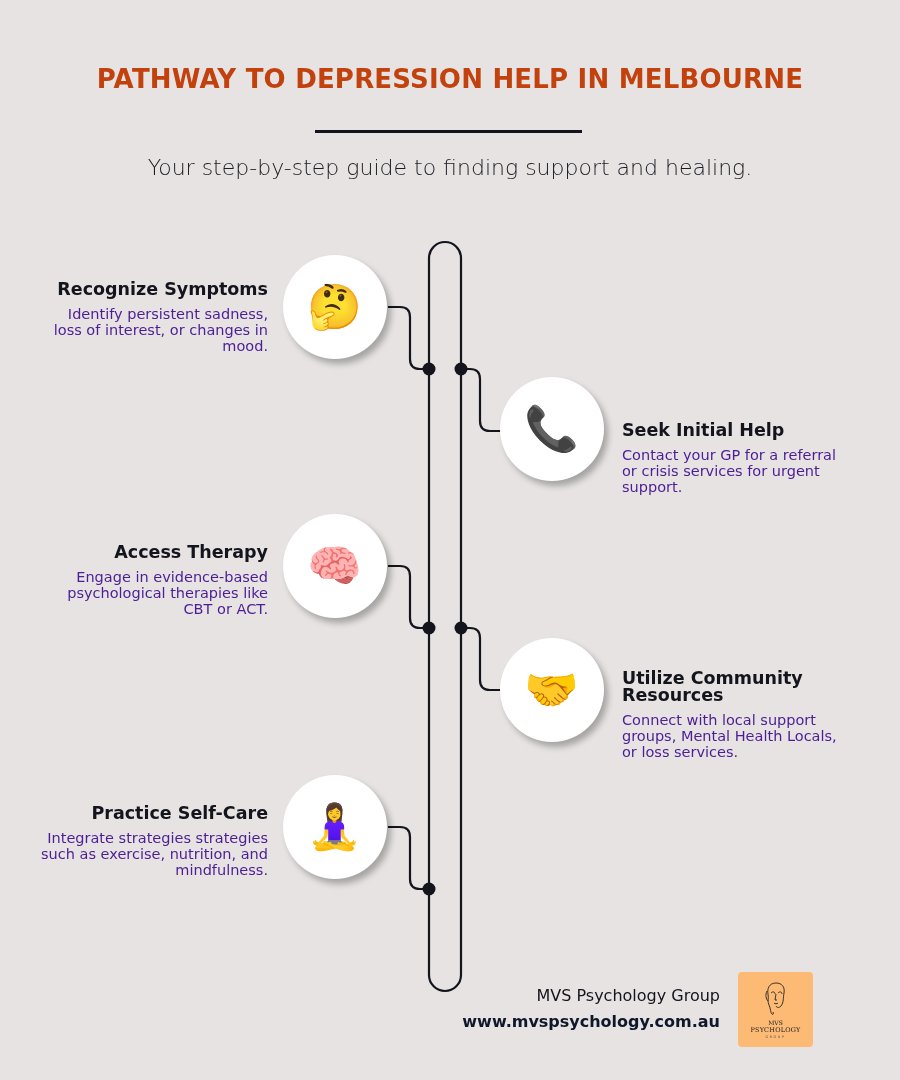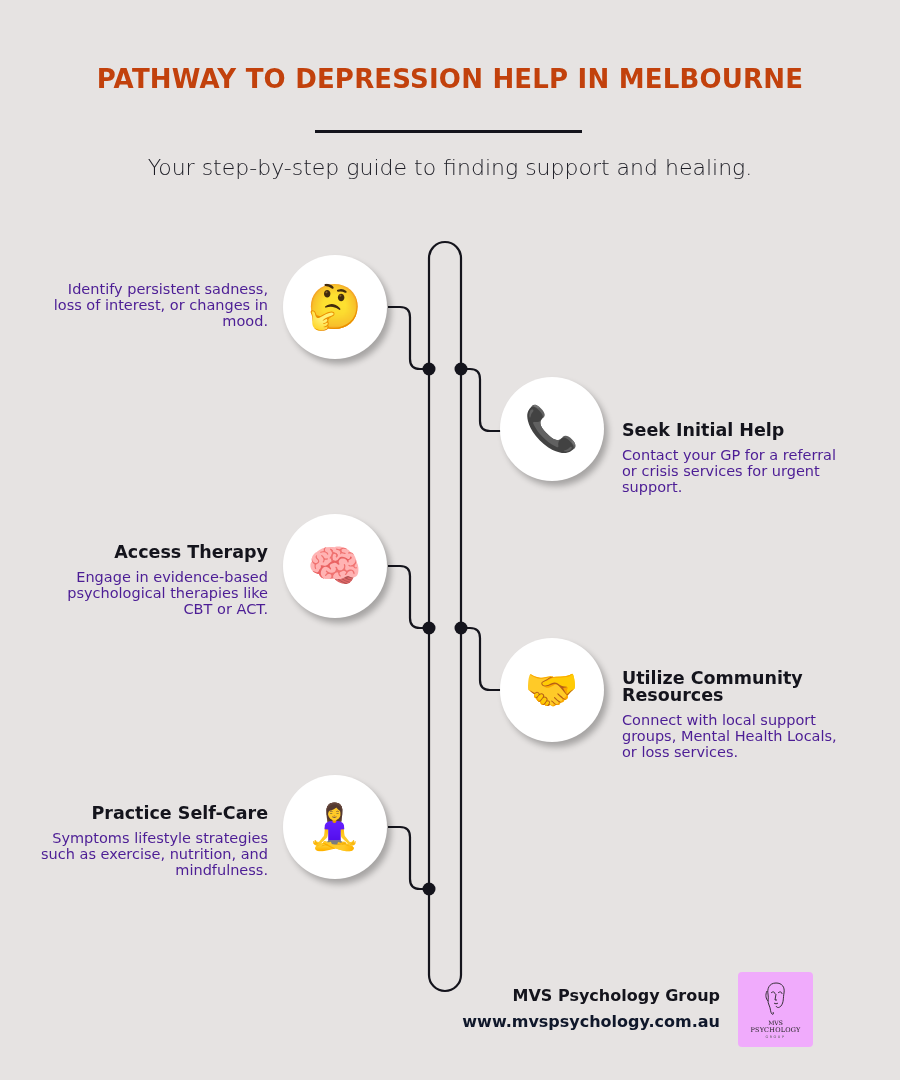--- a/index.html
+++ b/index.html
@@ -37,29 +37,29 @@
   .step.right { text-align: left; margin-top: 20px; }
   .step h3 {
     font-size: 17.5px; font-weight: bold; color: #14141c;
     line-height: 17px; margin-bottom: 8px;
   }
   .step p {
     font-size: 14.5px; line-height: 16px; color: #4c1d95;
   }
   .footer-name {
     position: absolute; top: 986px; right: 180px;
-    font-weight: bold; font-size: 16px; color: #14141c; text-align: left;
+    font-weight: normal; font-size: 16px; color: #14141c; text-align: left;
   }
   .footer-url {
     position: absolute; top: 1012px; right: 180px;
     font-size: 16px; color: #0f172a; text-align: right; font-weight: bold;
   }
   .logo {
     position: absolute; left: 738px; top: 972px; width: 75px; height: 75px;
-    background: #f0abfc; border-radius: 4px;
+    background: #fdba74; border-radius: 4px;
     display: flex; flex-direction: column; align-items: center; justify-content: center;
   }
   .logo .l1 { font-family: "DejaVu Serif", serif; font-size: 6px; color: #222; margin-top: 2px; }
   .logo .l2 { font-family: "DejaVu Serif", serif; font-size: 6.5px; color: #222; letter-spacing: 0.2px; }
   .logo .l3 { font-family: "DejaVu Sans", sans-serif; font-size: 3.5px; color: #555; letter-spacing: 1.5px; margin-top: 1px; }
 </style>
 </head>
 <body>
 
 <div class="title">PATHWAY TO DEPRESSION HELP IN MELBOURNE</div>
@@ -84,20 +84,21 @@
   <g fill="#14141c">
     <circle cx="429" cy="369" r="6.5"></circle>
     <circle cx="461" cy="369" r="6.5"></circle>
     <circle cx="429" cy="628" r="6.5"></circle>
     <circle cx="461" cy="628" r="6.5"></circle>
     <circle cx="429" cy="889" r="6.5"></circle>
   </g>
 </svg>
 
 <div class="step left" style="left:38px; top:281px;">
+  <h3>Recognize Symptoms</h3>
   <p>Identify persistent sadness, loss of interest, or changes in mood.</p>
 </div>
 <div class="circle" style="left:283px; top:255px;">
   <span>🤔</span>
 </div>
 
 <div class="circle" style="left:500px; top:377px;">
   <span>📞</span>
 </div>
 <div class="step right" style="left:622px; top:402px; width:230px;">
@@ -116,21 +117,21 @@
 <div class="circle" style="left:500px; top:638px;">
   <span>🤝</span>
 </div>
 <div class="step right" style="left:622px; top:650px; width:225px;">
   <h3>Utilize Community Resources</h3>
   <p>Connect with local support groups, Mental Health Locals, or loss services.</p>
 </div>
 
 <div class="step left" style="left:38px; top:805px;">
   <h3>Practice Self-Care</h3>
-  <p>Symptoms lifestyle strategies such as exercise, nutrition, and mindfulness.</p>
+  <p>Integrate strategies strategies such as exercise, nutrition, and mindfulness.</p>
 </div>
 <div class="circle" style="left:283px; top:775px;">
   <span>🧘‍♀️</span>
 </div>
 
 <div class="footer-name">MVS Psychology Group</div>
 <div class="footer-url">www.mvspsychology.com.au</div>
 <div class="logo">
   <svg width="26" height="36" viewBox="0 0 26 36">
     <g fill="none" stroke="#222" stroke-width="0.9">

